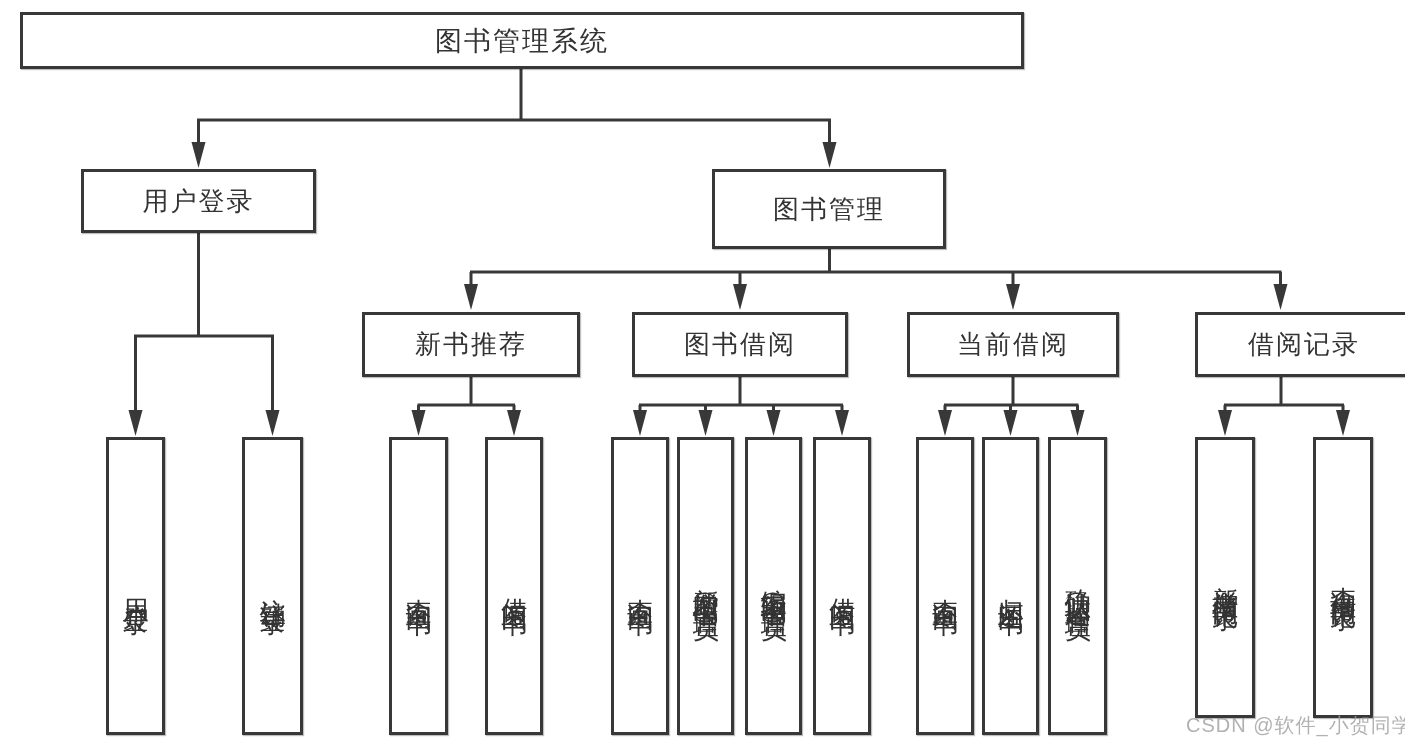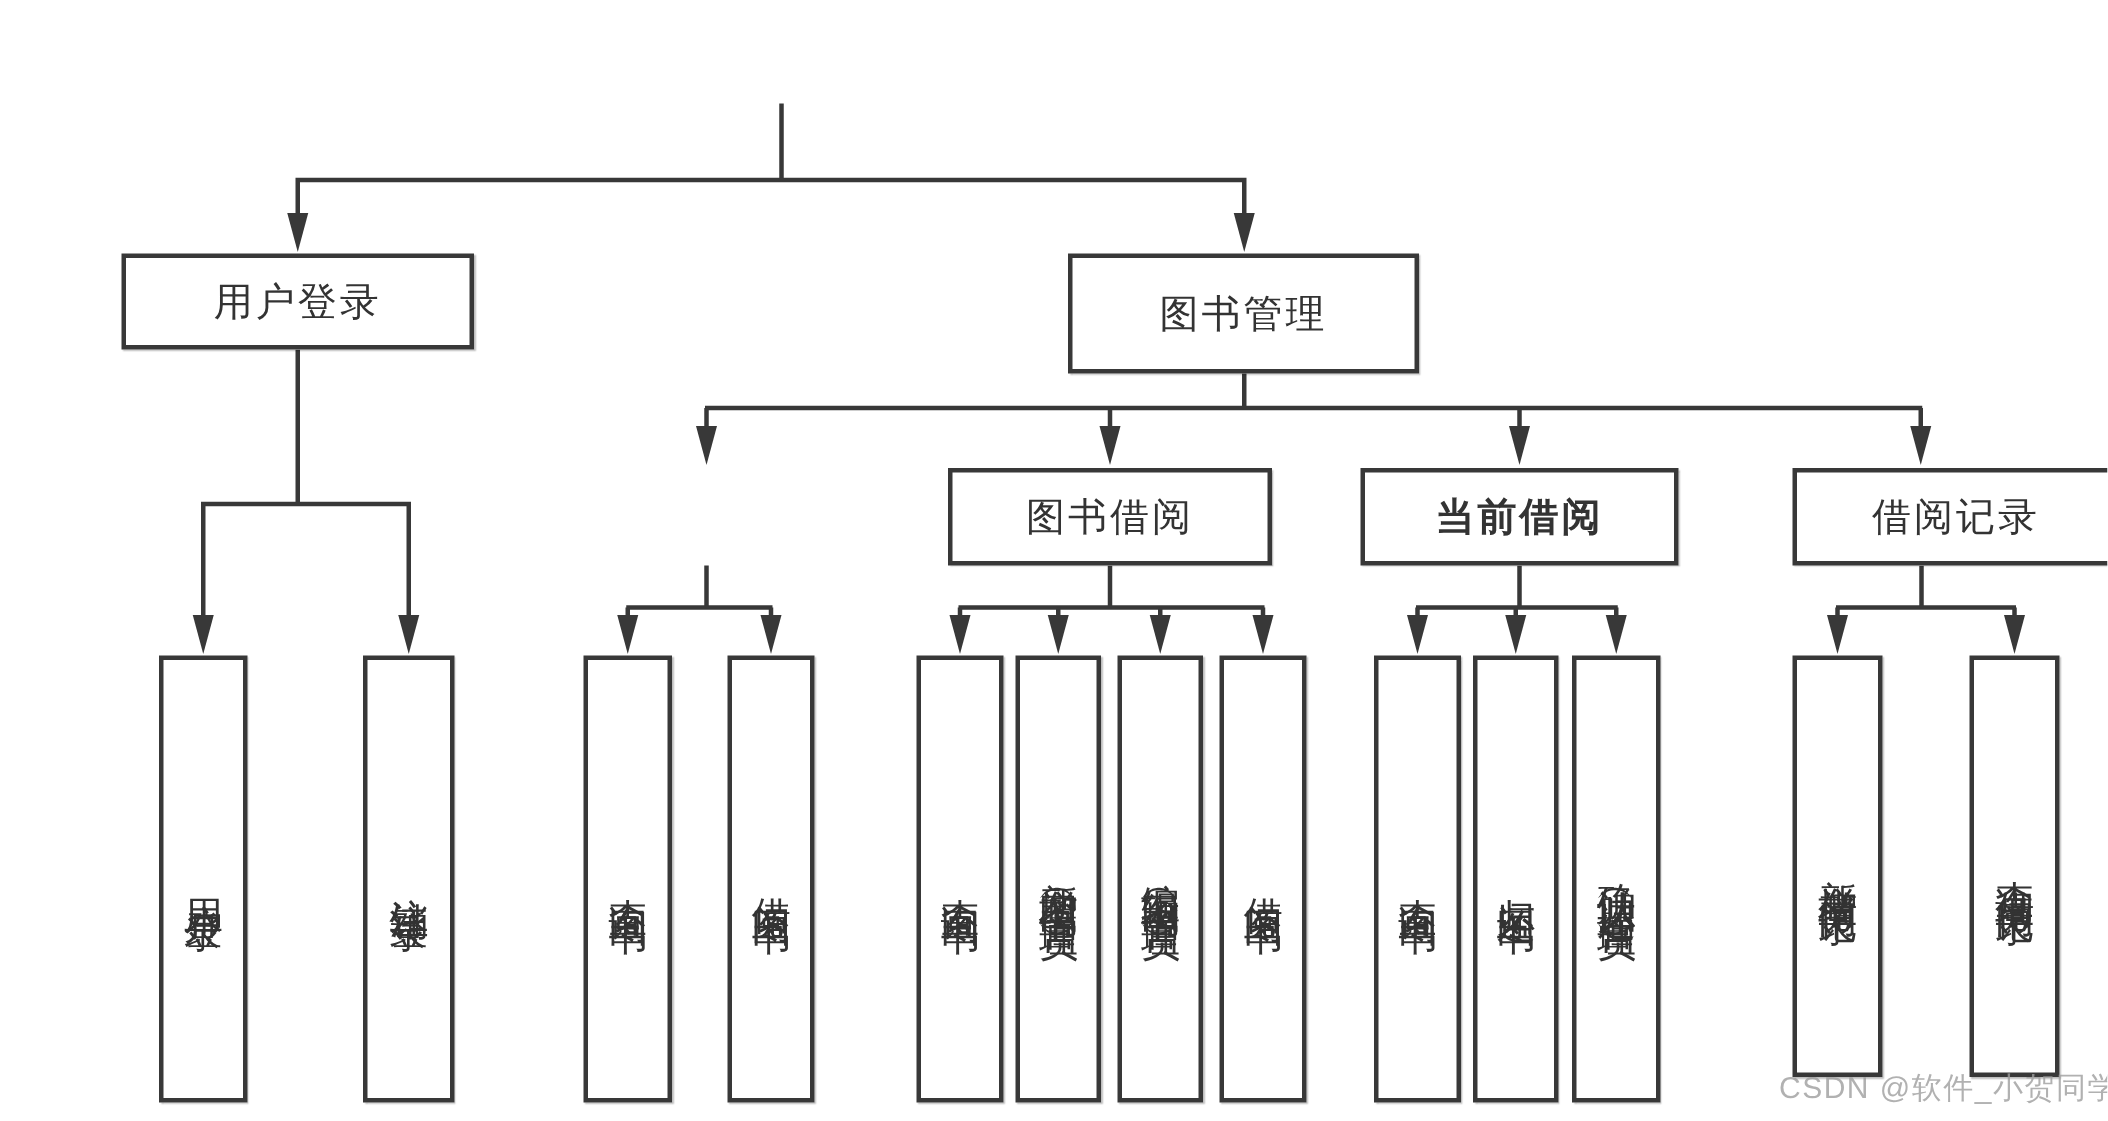--- a/index.html
+++ b/index.html
@@ -64,32 +64,38 @@
       <polygon points="766.5,410 780.5,410 773.5,436"></polygon>
       <polygon points="835,410 849,410 842,436"></polygon>
       <polygon points="938,410 952,410 945,436"></polygon>
       <polygon points="1003.5,410 1017.5,410 1010.5,436"></polygon>
       <polygon points="1070.5,410 1084.5,410 1077.5,436"></polygon>
       <polygon points="1218,410 1232,410 1225,436"></polygon>
       <polygon points="1336,410 1350,410 1343,436"></polygon>
     </g>
   </svg>
 
+  <div class="box" style="left:20px; top:12px; width:1004px; height:57px;">
+    <span class="h-label root-label">图书管理系统</span>
+  </div>
 
   <div class="box" style="left:81px; top:169px; width:235px; height:64px;">
     <span class="h-label">用户登录</span>
   </div>
   <div class="box" style="left:712px; top:169px; width:234px; height:80px;">
     <span class="h-label">图书管理</span>
   </div>
 
+  <div class="box" style="left:362px; top:312px; width:218px; height:65px;">
+    <span class="h-label">新书推荐</span>
+  </div>
   <div class="box" style="left:632px; top:312px; width:216px; height:65px;">
     <span class="h-label">图书借阅</span>
   </div>
-  <div class="box" style="left:907px; top:312px; width:212px; height:65px;font-weight:bold;">
+  <div class="box" style="left:907px; top:312px; width:212px; height:65px;">
     <span class="h-label">当前借阅</span>
   </div>
   <div class="box" style="left:1172px; top:312px; width:218px; height:65px;margin-left:23px;">
     <span class="h-label">借阅记录</span>
   </div>
 
   <div class="box leaf" style="left:106px; top:437px; width:59px; height:298px;">
     <span class="v-label">用户登录</span>
   </div>
   <div class="box leaf" style="left:242px; top:437px; width:61px; height:298px;">

